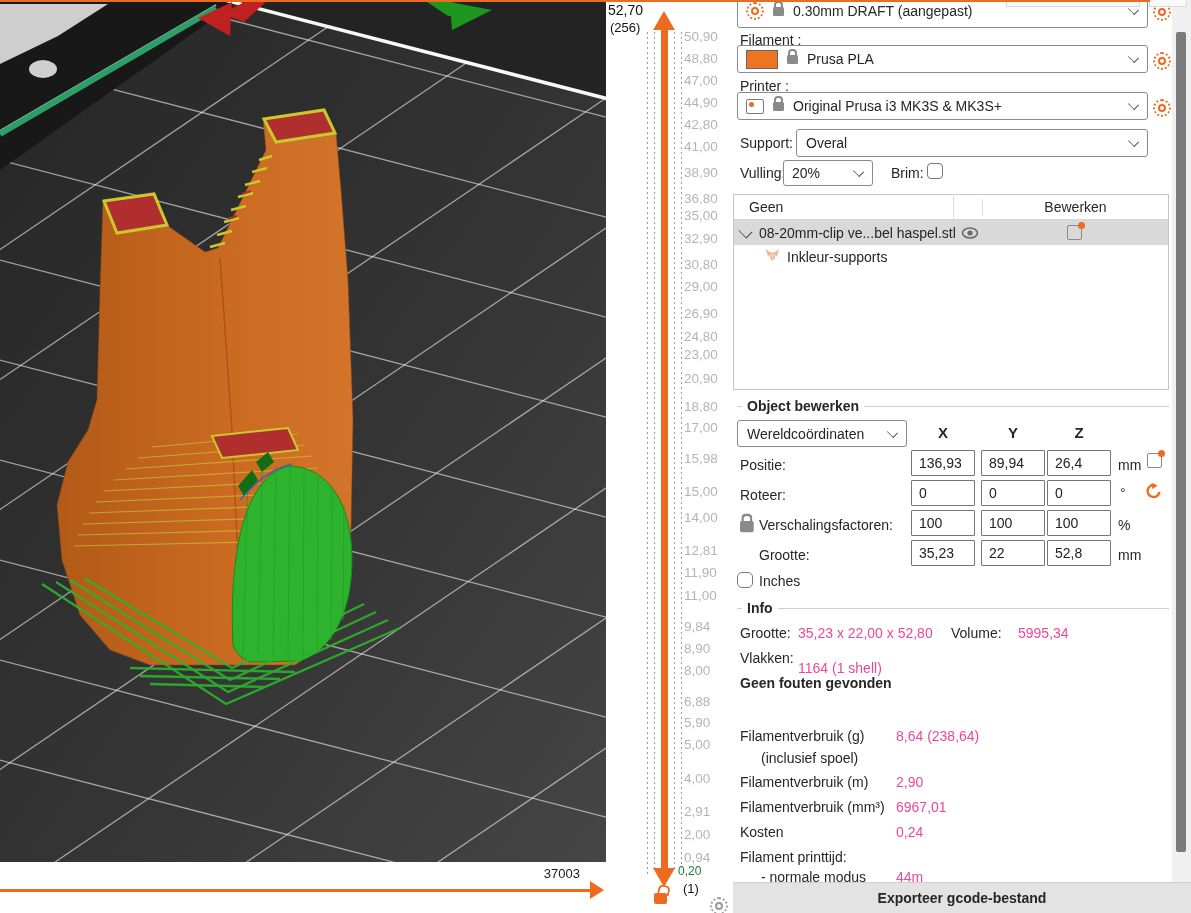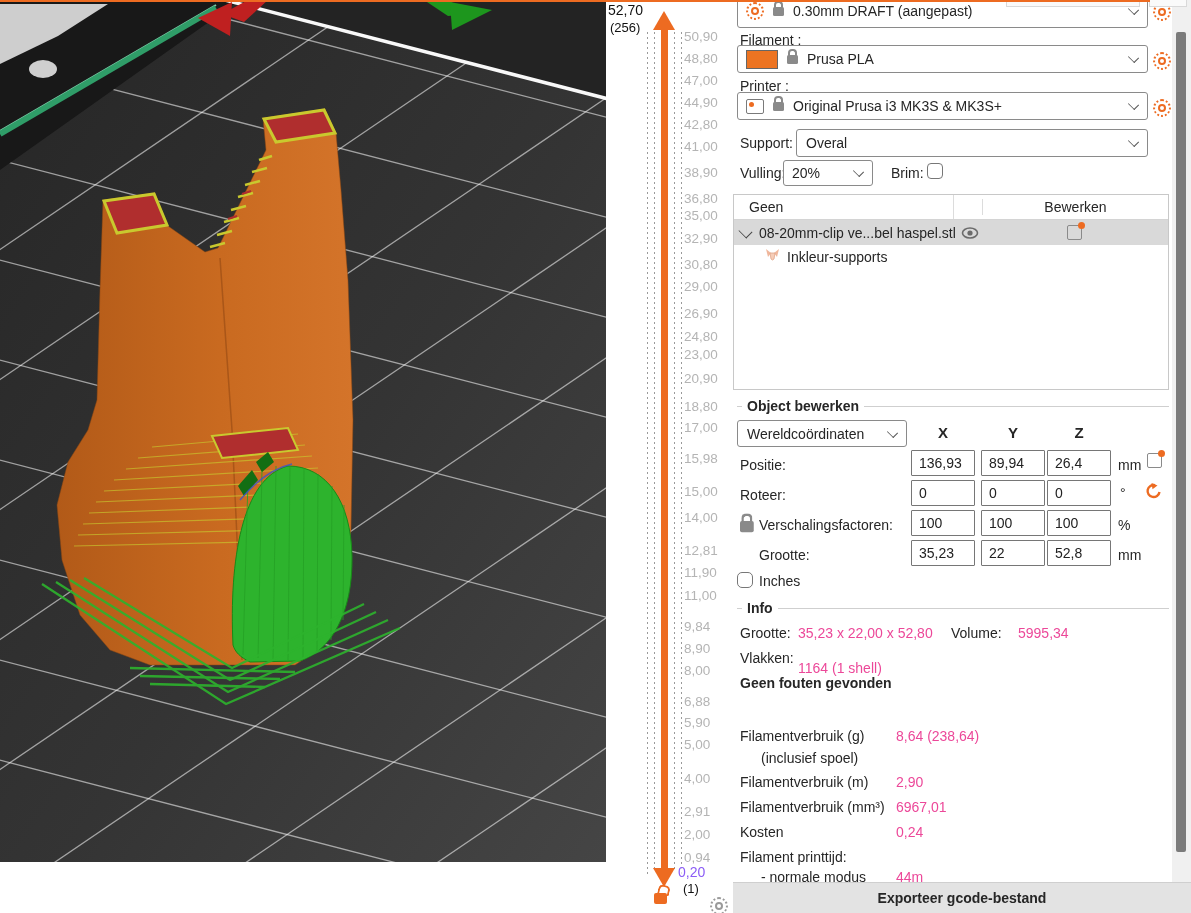--- a/index.html
+++ b/index.html
@@ -21,21 +21,21 @@
   
   .vslider{left:606px;top:0;width:127px;height:913px;background:#fff;}
   .slider-max{position:absolute;left:2px;top:2px;font-size:14px;color:#111;}
   .slider-maxlayer{position:absolute;left:4px;top:20px;font-size:13px;color:#111;}
   .tickcol{position:absolute;top:32px;height:844px;width:1px;
            background:repeating-linear-gradient(#9a9a9a 0 2px,transparent 2px 5px);}
   .obar{position:absolute;left:55px;top:30px;width:7px;height:838px;background:#ED6B21;}
   .oarrow-up{position:absolute;left:47px;top:11px;width:0;height:0;border-left:11px solid transparent;border-right:11px solid transparent;border-bottom:19px solid #ED6B21;}
   .oarrow-dn{position:absolute;left:47px;top:868px;width:0;height:0;border-left:11px solid transparent;border-right:11px solid transparent;border-top:19px solid #ED6B21;}
   .tick-label{position:absolute;left:78px;font-size:13.5px;color:#b4b4b4;white-space:nowrap;}
-  .slider-cur{position:absolute;left:72px;top:864px;font-size:14px;color:#8b5cf6;background:rgba(255,255,255,.7);text-align:center;}
+  .slider-cur{position:absolute;left:72px;top:864px;font-size:12px;color:#15803d;background:rgba(255,255,255,.7);text-align:center;}
   .slider-curlayer{position:absolute;left:77px;top:881px;font-size:13px;color:#111;}
   .olock{position:absolute;left:48px;top:893px;width:13px;height:11px;background:#ED6B21;border-radius:2px;}
   .olock::before{content:'';position:absolute;width:8px;height:8px;border:2.5px solid #ED6B21;border-bottom:none;border-radius:5px 5px 0 0;top:-8px;left:4px;transform:rotate(14deg);}
   .gear{width:14px;height:14px;border:2px dotted #ED6B21;border-radius:50%;position:relative;flex:none;}
   .gear::after{content:'';position:absolute;left:3px;top:3px;width:4px;height:4px;border:2px solid #ED6B21;border-radius:50%;}
   .gear.gray{border-color:#9a9a9a;}
   .gear.gray::after{border-color:#9a9a9a;}
   .slider-gear{position:absolute;left:104px;top:897px;}
 
   
@@ -207,20 +207,25 @@
         <line x1="140" y1="676" x2="280" y2="679"></line>
         <line x1="150" y1="684" x2="265" y2="687"></line>
       </g>
     </svg>
   </div>
 
   <div class="abs topline"></div>
   <div class="abs top-sliver" style="left:1006px;width:132px;"></div>
   <div class="abs top-sliver" style="left:1149px;width:36px;"></div>
 
+  <div class="abs hstrip">
+    <span class="move-count">37003</span>
+    <div class="hline"></div>
+    <div class="harrow"></div>
+  </div>
 
   <div class="abs vslider">
     <span class="slider-max">52,70</span>
     <span class="slider-maxlayer">(256)</span>
     <div class="tickcol" style="left:41px;"></div>
     <div class="tickcol" style="left:48px;height:838px;"></div>
     <div class="tickcol" style="left:68px;height:838px;"></div>
     <div class="tickcol" style="left:75px;"></div>
     <div class="obar"></div>
     <div class="oarrow-up"></div>

